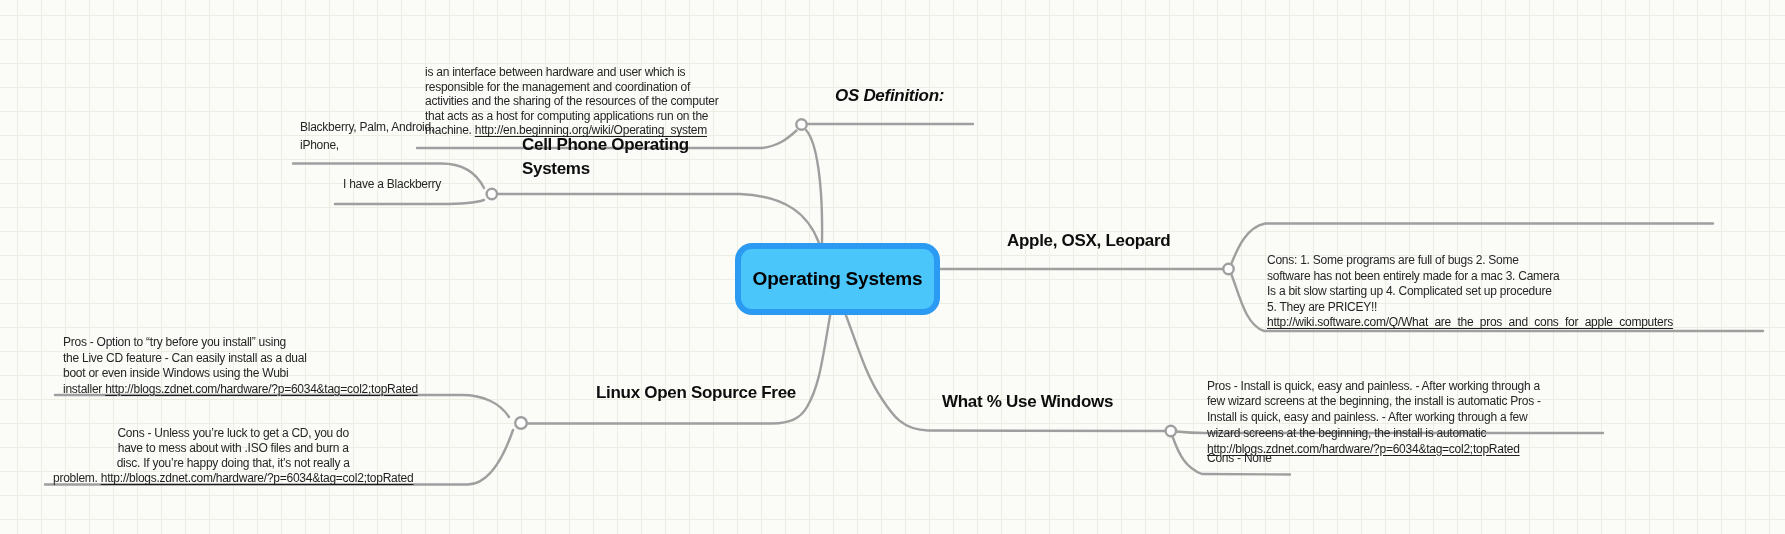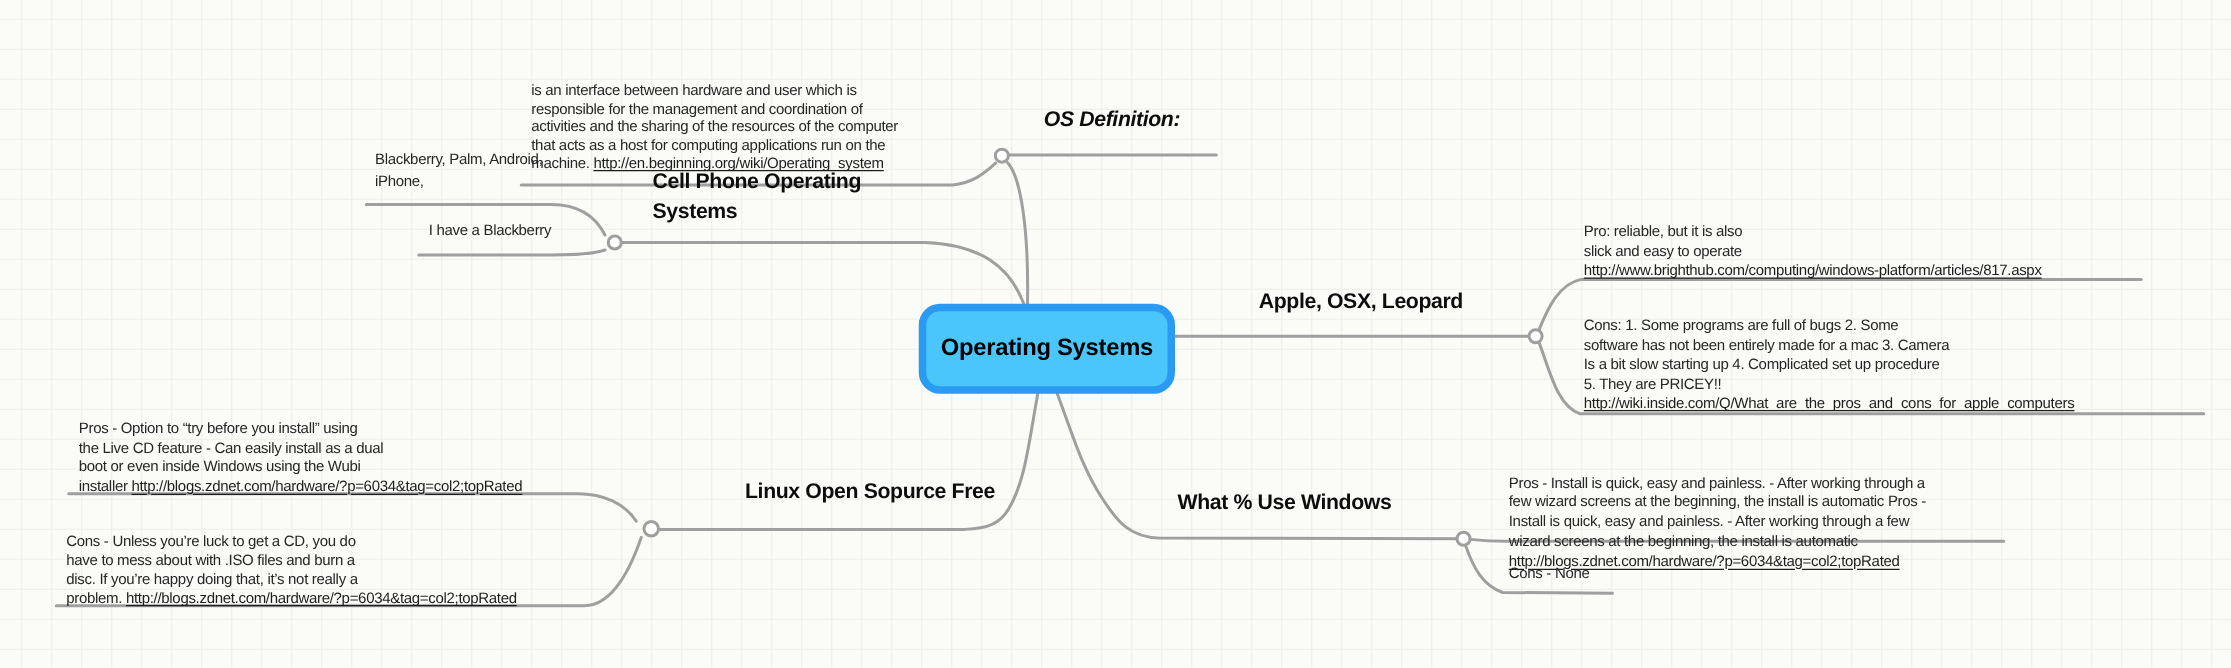--- a/index.html
+++ b/index.html
@@ -108,41 +108,36 @@
 machine. </span><a class="nlink">http://en.beginning.org/wiki/Operating_system</a>
   </div>
 
   <div class="abs topic" style="left:522px;top:133px;">Cell Phone Operating
 Systems</div>
   <div class="abs note" style="left:300px;top:119px;line-height:17.5px;">Blackberry, Palm, Android,
 iPhone,</div>
   <div class="abs note" style="left:343px;top:177px;">I have a Blackberry</div>
 
   <div class="abs topic" style="left:1007px;top:229px;">Apple, OSX, Leopard</div>
-  <div class="abs note" style="left:1267px;top:163px;">
-    <span class="txt">Pro: reliable, but it is also
-slick and easy to operate
-</span><a class="nlink">http://www.brighthub.com/computing/windows-platform/articles/817.aspx</a>
-  </div>
   <div class="abs note" style="left:1267px;top:238px;">
     <span class="txt">Cons: 1. Some programs are full of bugs 2. Some
 software has not been entirely made for a mac 3. Camera
 Is a bit slow starting up 4. Complicated set up procedure
 5. They are PRICEY!!
-</span><a class="nlink">http://wiki.inside.com/Q/What_are_the_pros_and_cons_for_apple_computers</a>
+</span><a class="nlink">http://wiki.software.com/Q/What_are_the_pros_and_cons_for_apple_computers</a>
   </div>
 
   <div class="abs topic" style="left:555px;top:381px;margin-left:41px;">Linux Open Sopurce Free</div>
   <div class="abs note" style="left:63px;top:320px;">
     <span class="txt">Pros - Option to “try before you install” using
 the Live CD feature - Can easily install as a dual
 boot or even inside Windows using the Wubi
 installer  </span><a class="nlink">http://blogs.zdnet.com/hardware/?p=6034&amp;tag=col2;topRated</a>
   </div>
-  <div class="abs note" style="left:53px;top:411px;line-height:15px;">
+  <div class="abs note" style="left:53px;top:411px;line-height:15px;text-align:center;">
     <span class="txt">Cons - Unless you’re luck to get a CD, you do
 have to mess about with .ISO files and burn a
 disc. If you’re happy doing that, it’s not really a
 problem.  </span><a class="nlink">http://blogs.zdnet.com/hardware/?p=6034&amp;tag=col2;topRated</a>
   </div>
 
   <div class="abs topic" style="left:942px;top:390px;">What % Use Windows</div>
   <div class="abs note" style="left:1207px;top:363px;line-height:15.7px;">
     <span class="txt">Pros - Install is quick, easy and painless. - After working through a
 few wizard screens at the beginning, the install is automatic  Pros -

